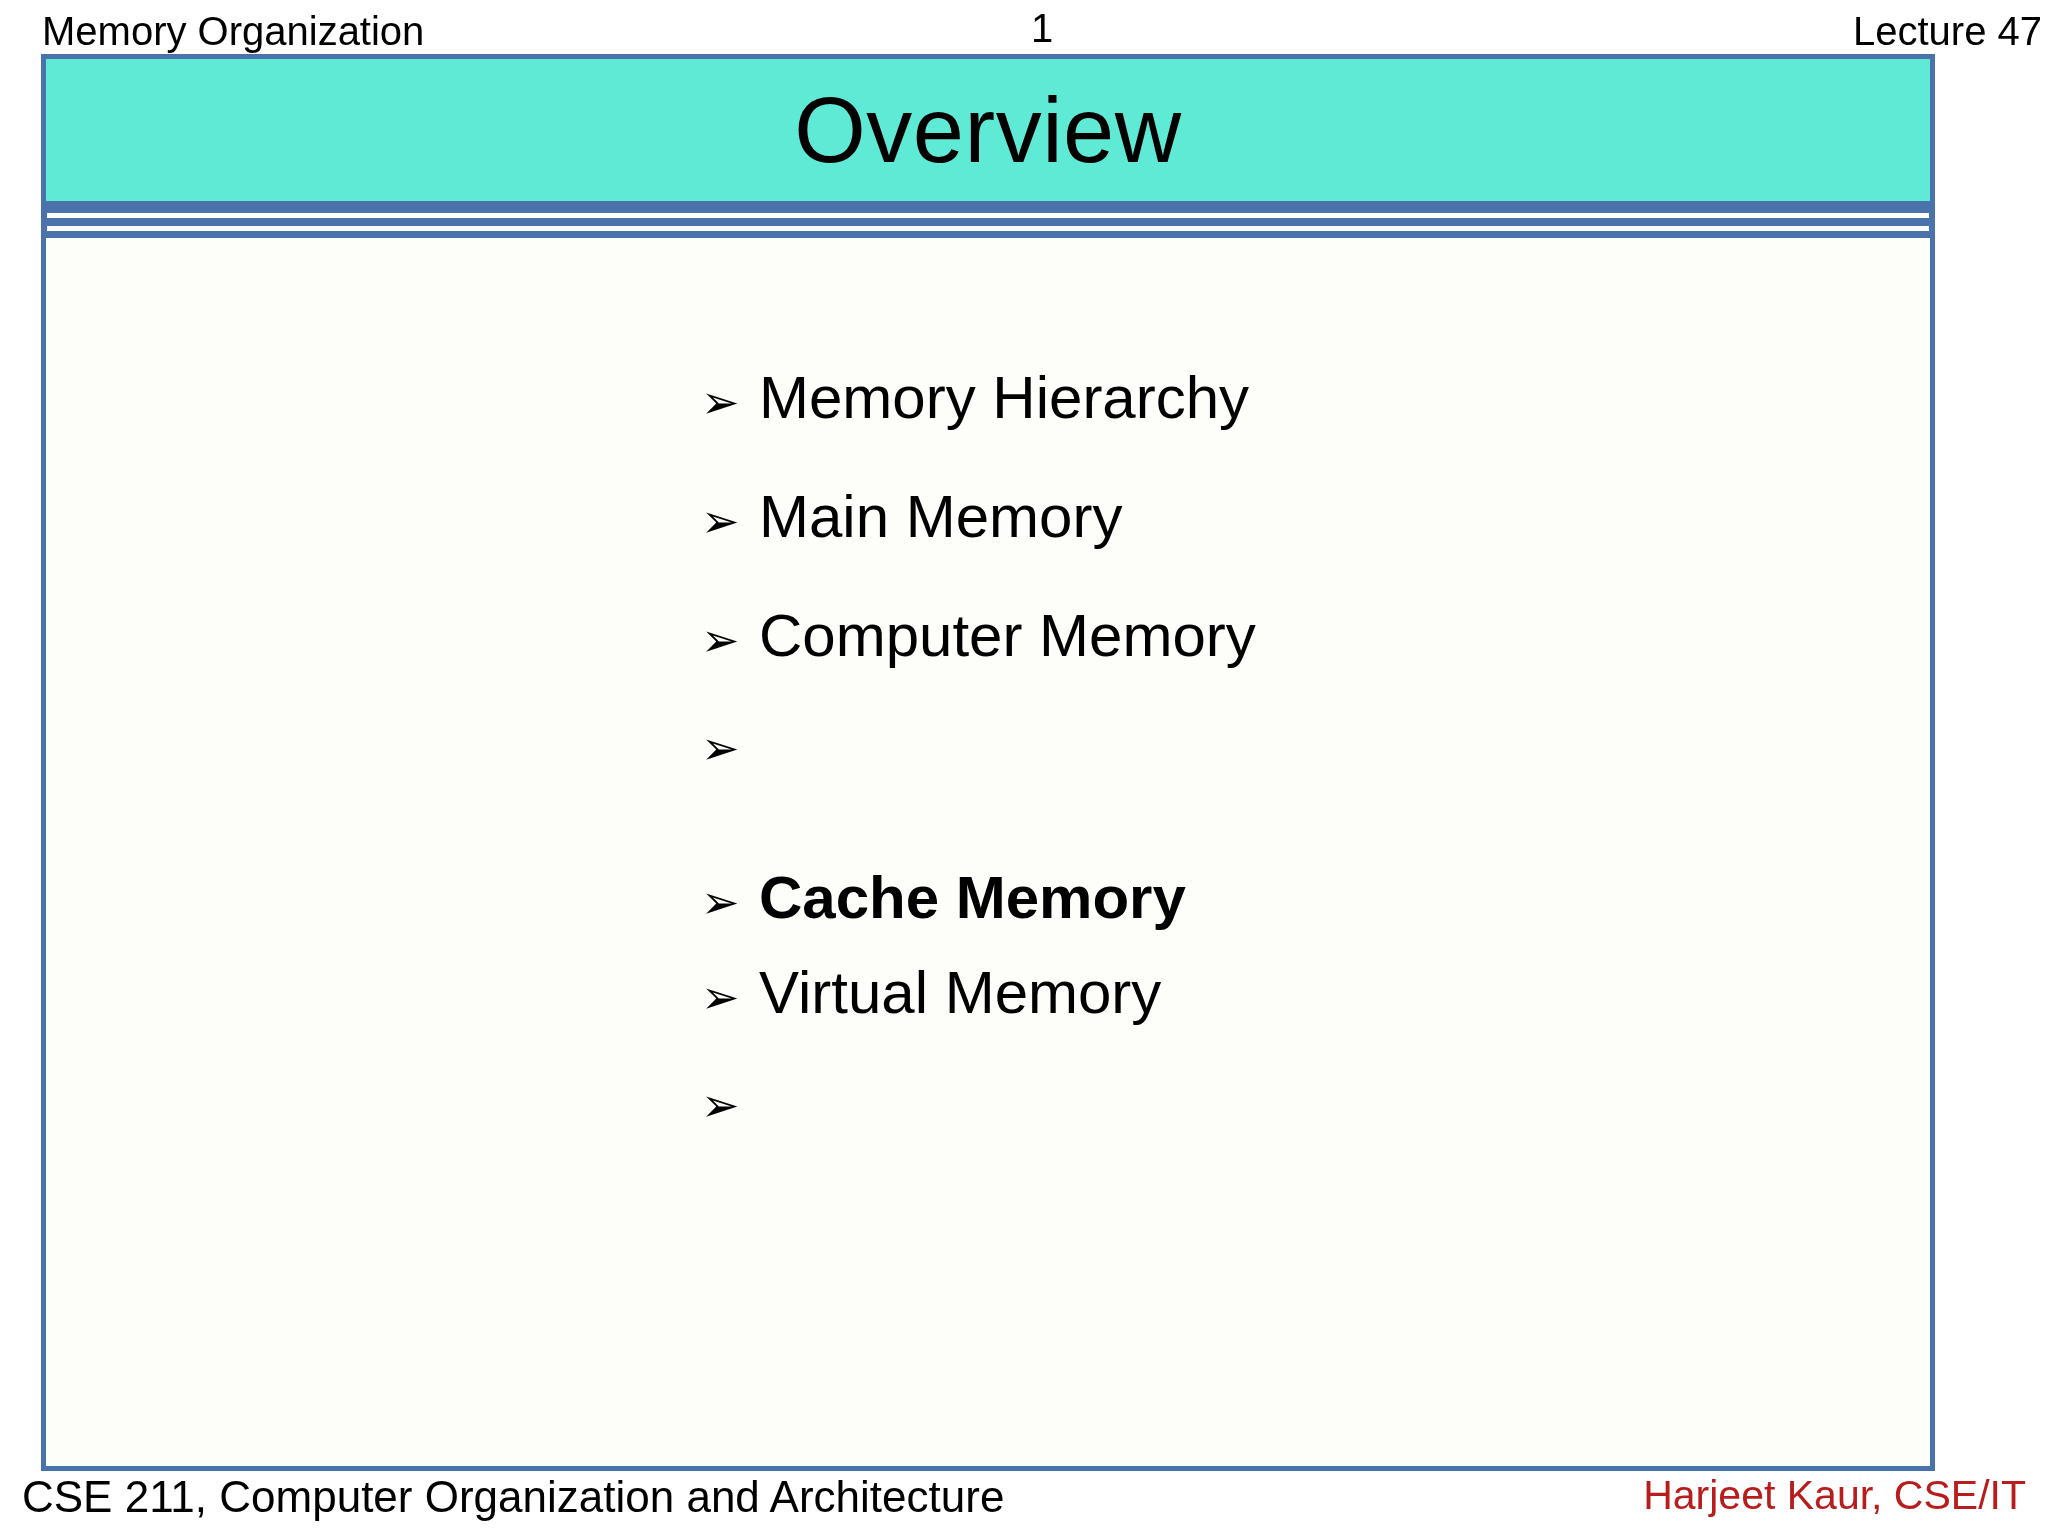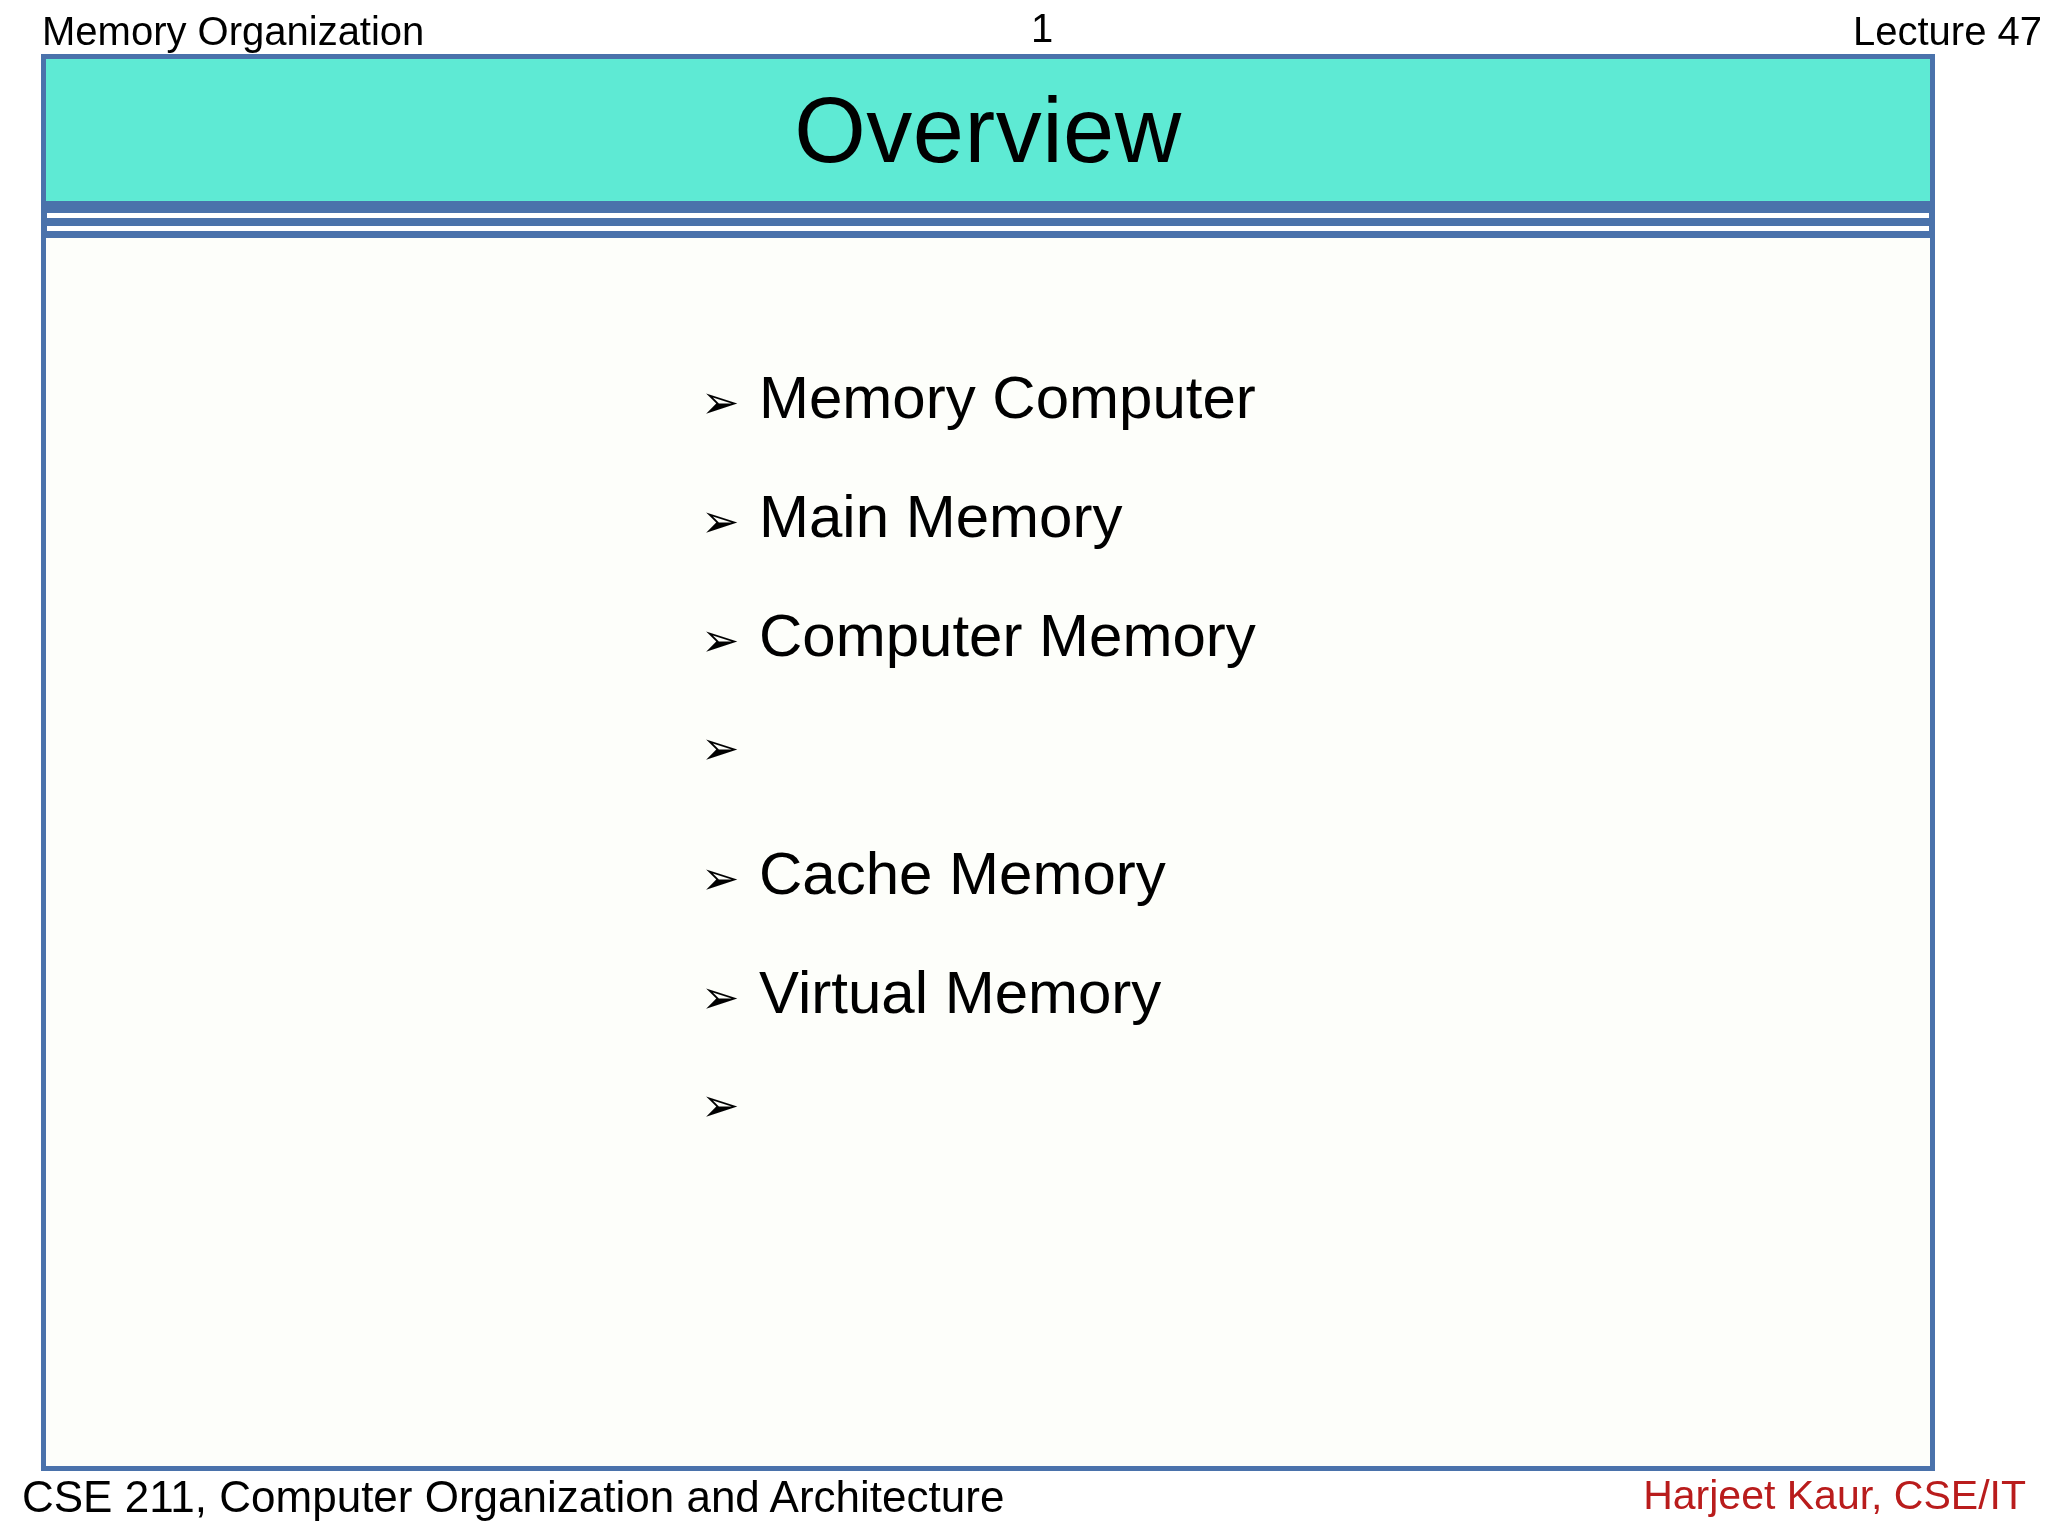--- a/index.html
+++ b/index.html
@@ -146,21 +146,22 @@
     width: 58px;
     flex: 0 0 58px;
     line-height: 1;
   }
   .bullet-label {
     font-size: 60px;
     color: #000000;
     line-height: 1;
   }
   .bullet-item.is-bold .bullet-label {
-    font-weight: normal;
+    font-weight: bold;
+    margin-top: 24px;
   }
 
   
   .footer {
     position: absolute;
     left: 0;
     top: 1474px;
     width: 2048px;
     height: 62px;
     display: flex;
@@ -203,21 +204,21 @@
     <div class="rule rule-c"></div>
     <div class="stub"></div>
     <div class="stub stub-right"></div>
   </div>
 
   <div class="content-box">
     <ul class="bullet-list">
 
       <li class="bullet-item">
         <span class="bullet-glyph">➢</span>
-        <span class="bullet-label">Memory Computer</span>
+        <span class="bullet-label">Memory Hierarchy</span>
       </li>
 
       <li class="bullet-item">
         <span class="bullet-glyph">➢</span>
         <span class="bullet-label">Main Memory</span>
       </li>
 
       <li class="bullet-item">
         <span class="bullet-glyph">➢</span>
         <span class="bullet-label">Computer Memory</span>

